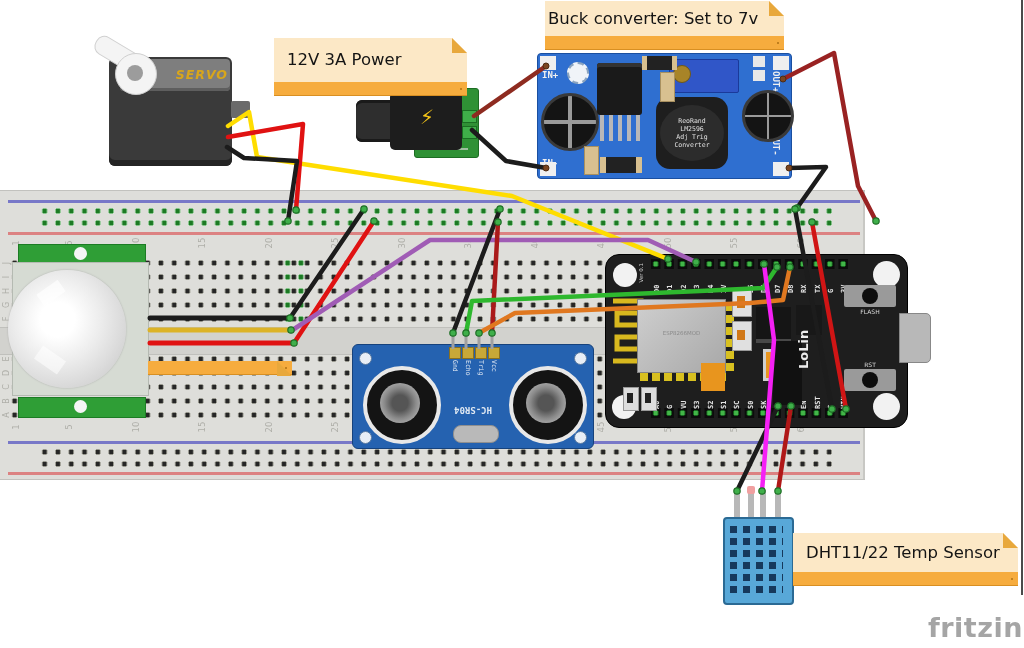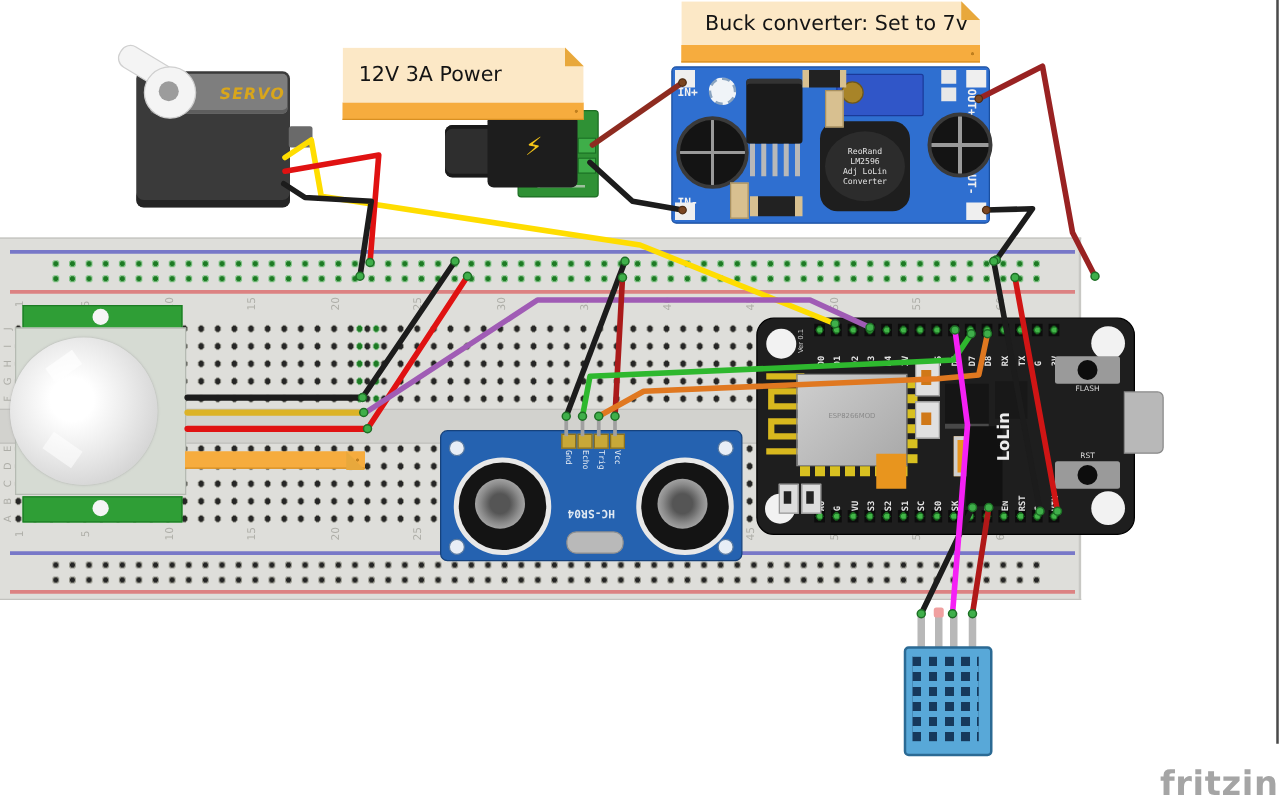--- a/index.html
+++ b/index.html
@@ -167,21 +167,21 @@
     <div class="abs" style="left:80px;top:61px;width:4px;height:26px;background:#b8b8b8;"></div>
     <div class="abs" style="left:89px;top:61px;width:4px;height:26px;background:#b8b8b8;"></div>
     <div class="abs" style="left:98px;top:61px;width:4px;height:26px;background:#b8b8b8;"></div>
     <div class="abs" style="left:131px;top:5px;width:68px;height:32px;background:#3056c8;border:1px solid #1a3a9a;border-radius:2px;"></div>
     <div class="abs" style="left:135px;top:11px;width:16px;height:16px;background:#a88428;border:1px solid #705818;border-radius:50%;"></div>
     <div class="abs" style="left:118px;top:43px;width:72px;height:72px;background:#1e1e1e;border-radius:14px;"></div>
     <div class="abs" style="left:122px;top:51px;width:64px;height:56px;display:flex;flex-direction:column;justify-content:center;align-items:center;background:#2c2c2c;border-radius:50%;">
 
     <span style="font:6.5px 'DejaVu Sans Mono',monospace;color:#e0e0e0;line-height:8px;">ReoRand</span>
         <span style="font:6.5px 'DejaVu Sans Mono',monospace;color:#e0e0e0;line-height:8px;">LM2596</span>
-        <span style="font:6.5px 'DejaVu Sans Mono',monospace;color:#e0e0e0;line-height:8px;">Adj LoLin</span>
+        <span style="font:6.5px 'DejaVu Sans Mono',monospace;color:#e0e0e0;line-height:8px;">Adj Trig</span>
         <span style="font:6.5px 'DejaVu Sans Mono',monospace;color:#e0e0e0;line-height:8px;">Converter</span>
       </div>
     <div class="abs" style="left:104px;top:2px;width:35px;height:14px;background:linear-gradient(90deg,#d8c090 0 5px,#222 5px 30px,#d8c090 30px);"></div>
     <div class="abs" style="left:122px;top:18px;width:13px;height:28px;background:#d8c090;border:1px solid #a89060;"></div>
     <div class="abs" style="left:46px;top:92px;width:13px;height:27px;background:#d8c090;border:1px solid #a89060;"></div>
     <div class="abs" style="left:62px;top:103px;width:42px;height:16px;background:linear-gradient(90deg,#d8c090 0 6px,#222 6px 36px,#d8c090 36px);"></div>
     <div class="abs" style="left:215px;top:2px;width:12px;height:11px;background:#e8e8e8;"></div>
     <div class="abs" style="left:215px;top:16px;width:12px;height:11px;background:#e8e8e8;"></div>
   </div>
 
@@ -393,27 +393,32 @@
 
 
   <div class="note" style="left:274px;top:38px;width:193px;">
     <div class="note-fold"></div>
     <div class="note-body" style="height:44px;line-height:44px;padding-left:13px;">12V 3A Power ReoRand</div>
     <div class="note-strip"></div>
   </div>
 
   <div class="note" style="left:545px;top:1px;width:239px;">
     <div class="note-fold"></div>
-    <div class="note-body" style="height:35px;line-height:35px;padding-left:19px;">Buck converter: Set to 7v</div>
+    <div class="note-body" style="height:35px;line-height:35px;padding-left:3px;">Buck converter: Set to 7v</div>
     <div class="note-strip"></div>
   </div>
 
   <div class="note" style="left:148px;top:361px;width:144px;">
     <div class="note-fold"></div>
     <div class="note-strip"></div>
   </div>
 
 
+  <div class="note" style="left:793px;top:533px;width:225px;">
+    <div class="note-fold"></div>
+    <div class="note-body" style="height:39px;line-height:39px;padding-left:13px;">DHT11/22 Temp Sensor</div>
+    <div class="note-strip"></div>
+  </div>
 
   <div class="abs" style="left:928px;top:612px;z-index:5;font-size:27px;font-weight:bold;color:#a5a5a5;letter-spacing:0.5px;">fritzing</div>
   <div class="abs" style="left:1021px;top:0;width:2px;height:595px;background:#4a4a4a;z-index:60;"></div>
 
 </div>
 
 </body></html>

